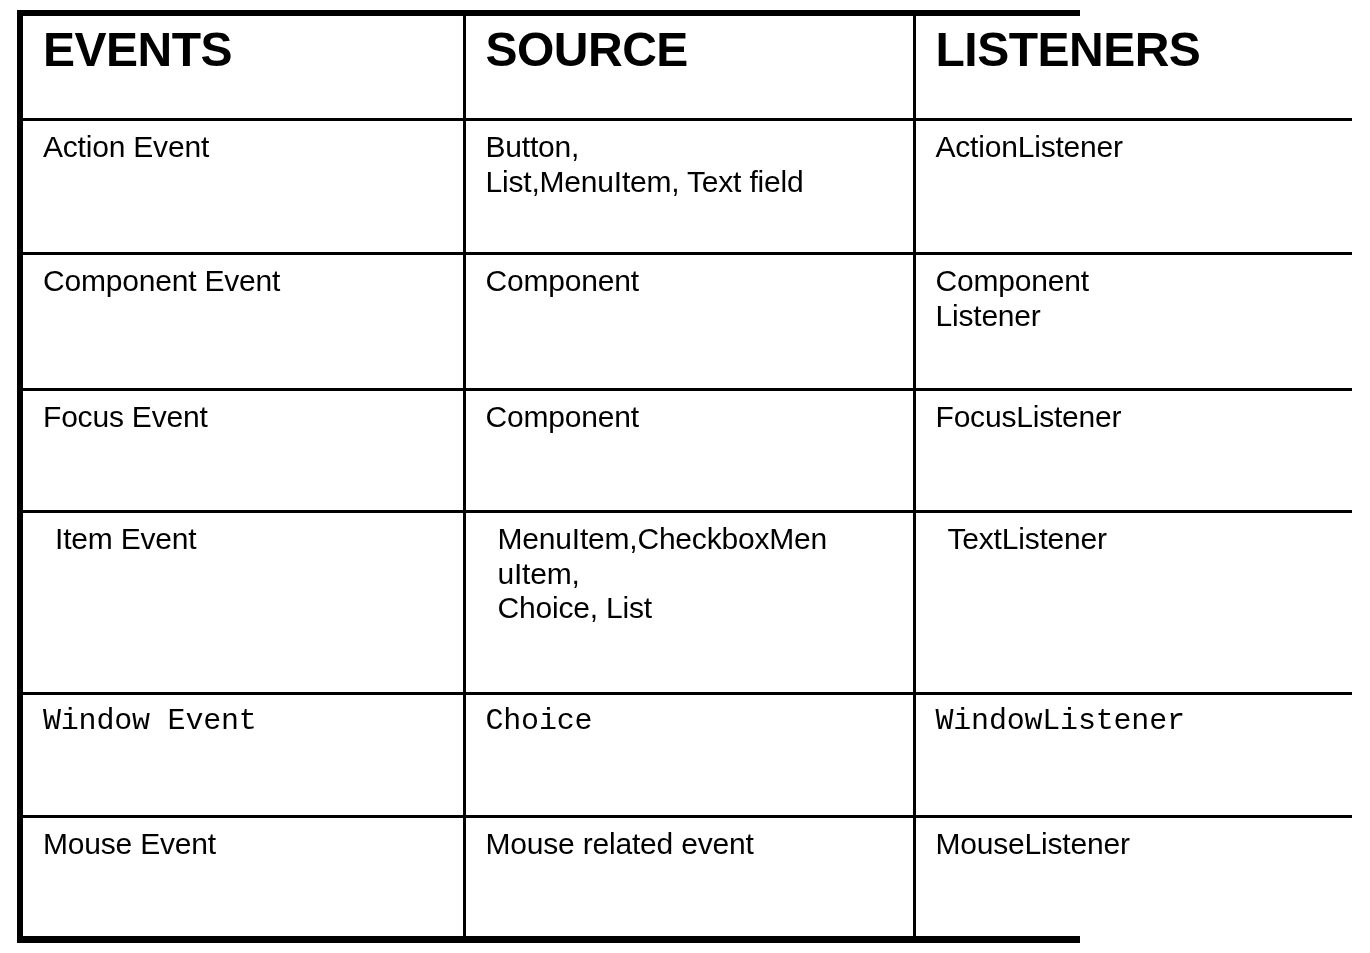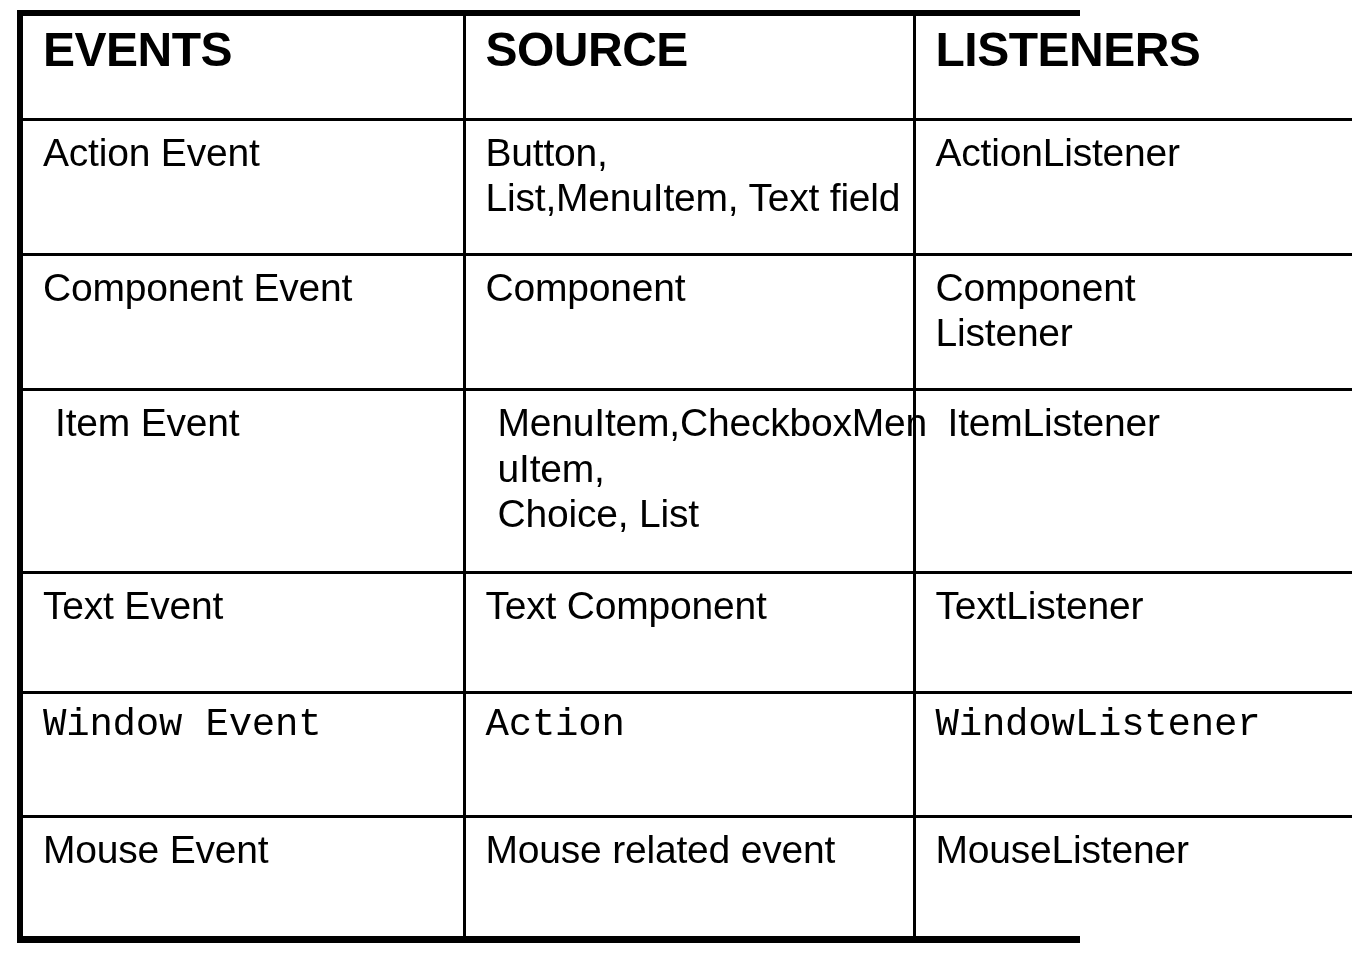--- a/index.html
+++ b/index.html
@@ -72,21 +72,21 @@
     font-weight: bold;
     font-size: 48px;
     letter-spacing: -0.5px;
     padding-top: 6px;
     height: 96px;
   }
 
   
   table.evt tbody td {
     font-weight: normal;
-    font-size: 39px;
+    font-size: 30px;
     letter-spacing: -0.2px;
   }
 
   tr.r-action    td { height: 101px; }
   tr.r-component td { height: 102px; margin-left: 40px; }
   tr.r-focus     td { height: 91px; }
   tr.r-item      td { height: 141px; padding-left: 32px; }
   tr.r-key       td { height: 103px; }
   tr.r-text      td { height: 89px; }
   tr.r-window    td { height: 92px; font-family: Liberation Mono, monospace; }
@@ -116,35 +116,35 @@
           <td>Button,
 List,MenuItem, Text field</td>
           <td class="last-col">ActionListener</td>
         </tr>
         <tr class="r-component">
           <td>Component Event</td>
           <td>Component</td>
           <td class="last-col">Component
 Listener</td>
         </tr>
+        <tr class="r-focus">
+          <td>Focus Event</td>
+          <td>Component</td>
+          <td class="last-col">FocusListener</td>
+        </tr>
         <tr class="r-item">
           <td>Item Event</td>
           <td>MenuItem,CheckboxMen
 uItem,
 Choice, List</td>
-          <td class="last-col">ItemListener</td>
-        </tr>
-        <tr class="r-text">
-          <td>Text Event</td>
-          <td>Text Component</td>
           <td class="last-col">TextListener</td>
         </tr>
         <tr class="r-window">
           <td>Window Event</td>
-          <td>Action</td>
+          <td>Choice</td>
           <td class="last-col">WindowListener</td>
         </tr>
         <tr class="r-mouse last-row">
           <td>Mouse Event</td>
           <td>Mouse related event</td>
           <td class="last-col">MouseListener</td>
         </tr>
       </tbody>
     </table>
   </div>

